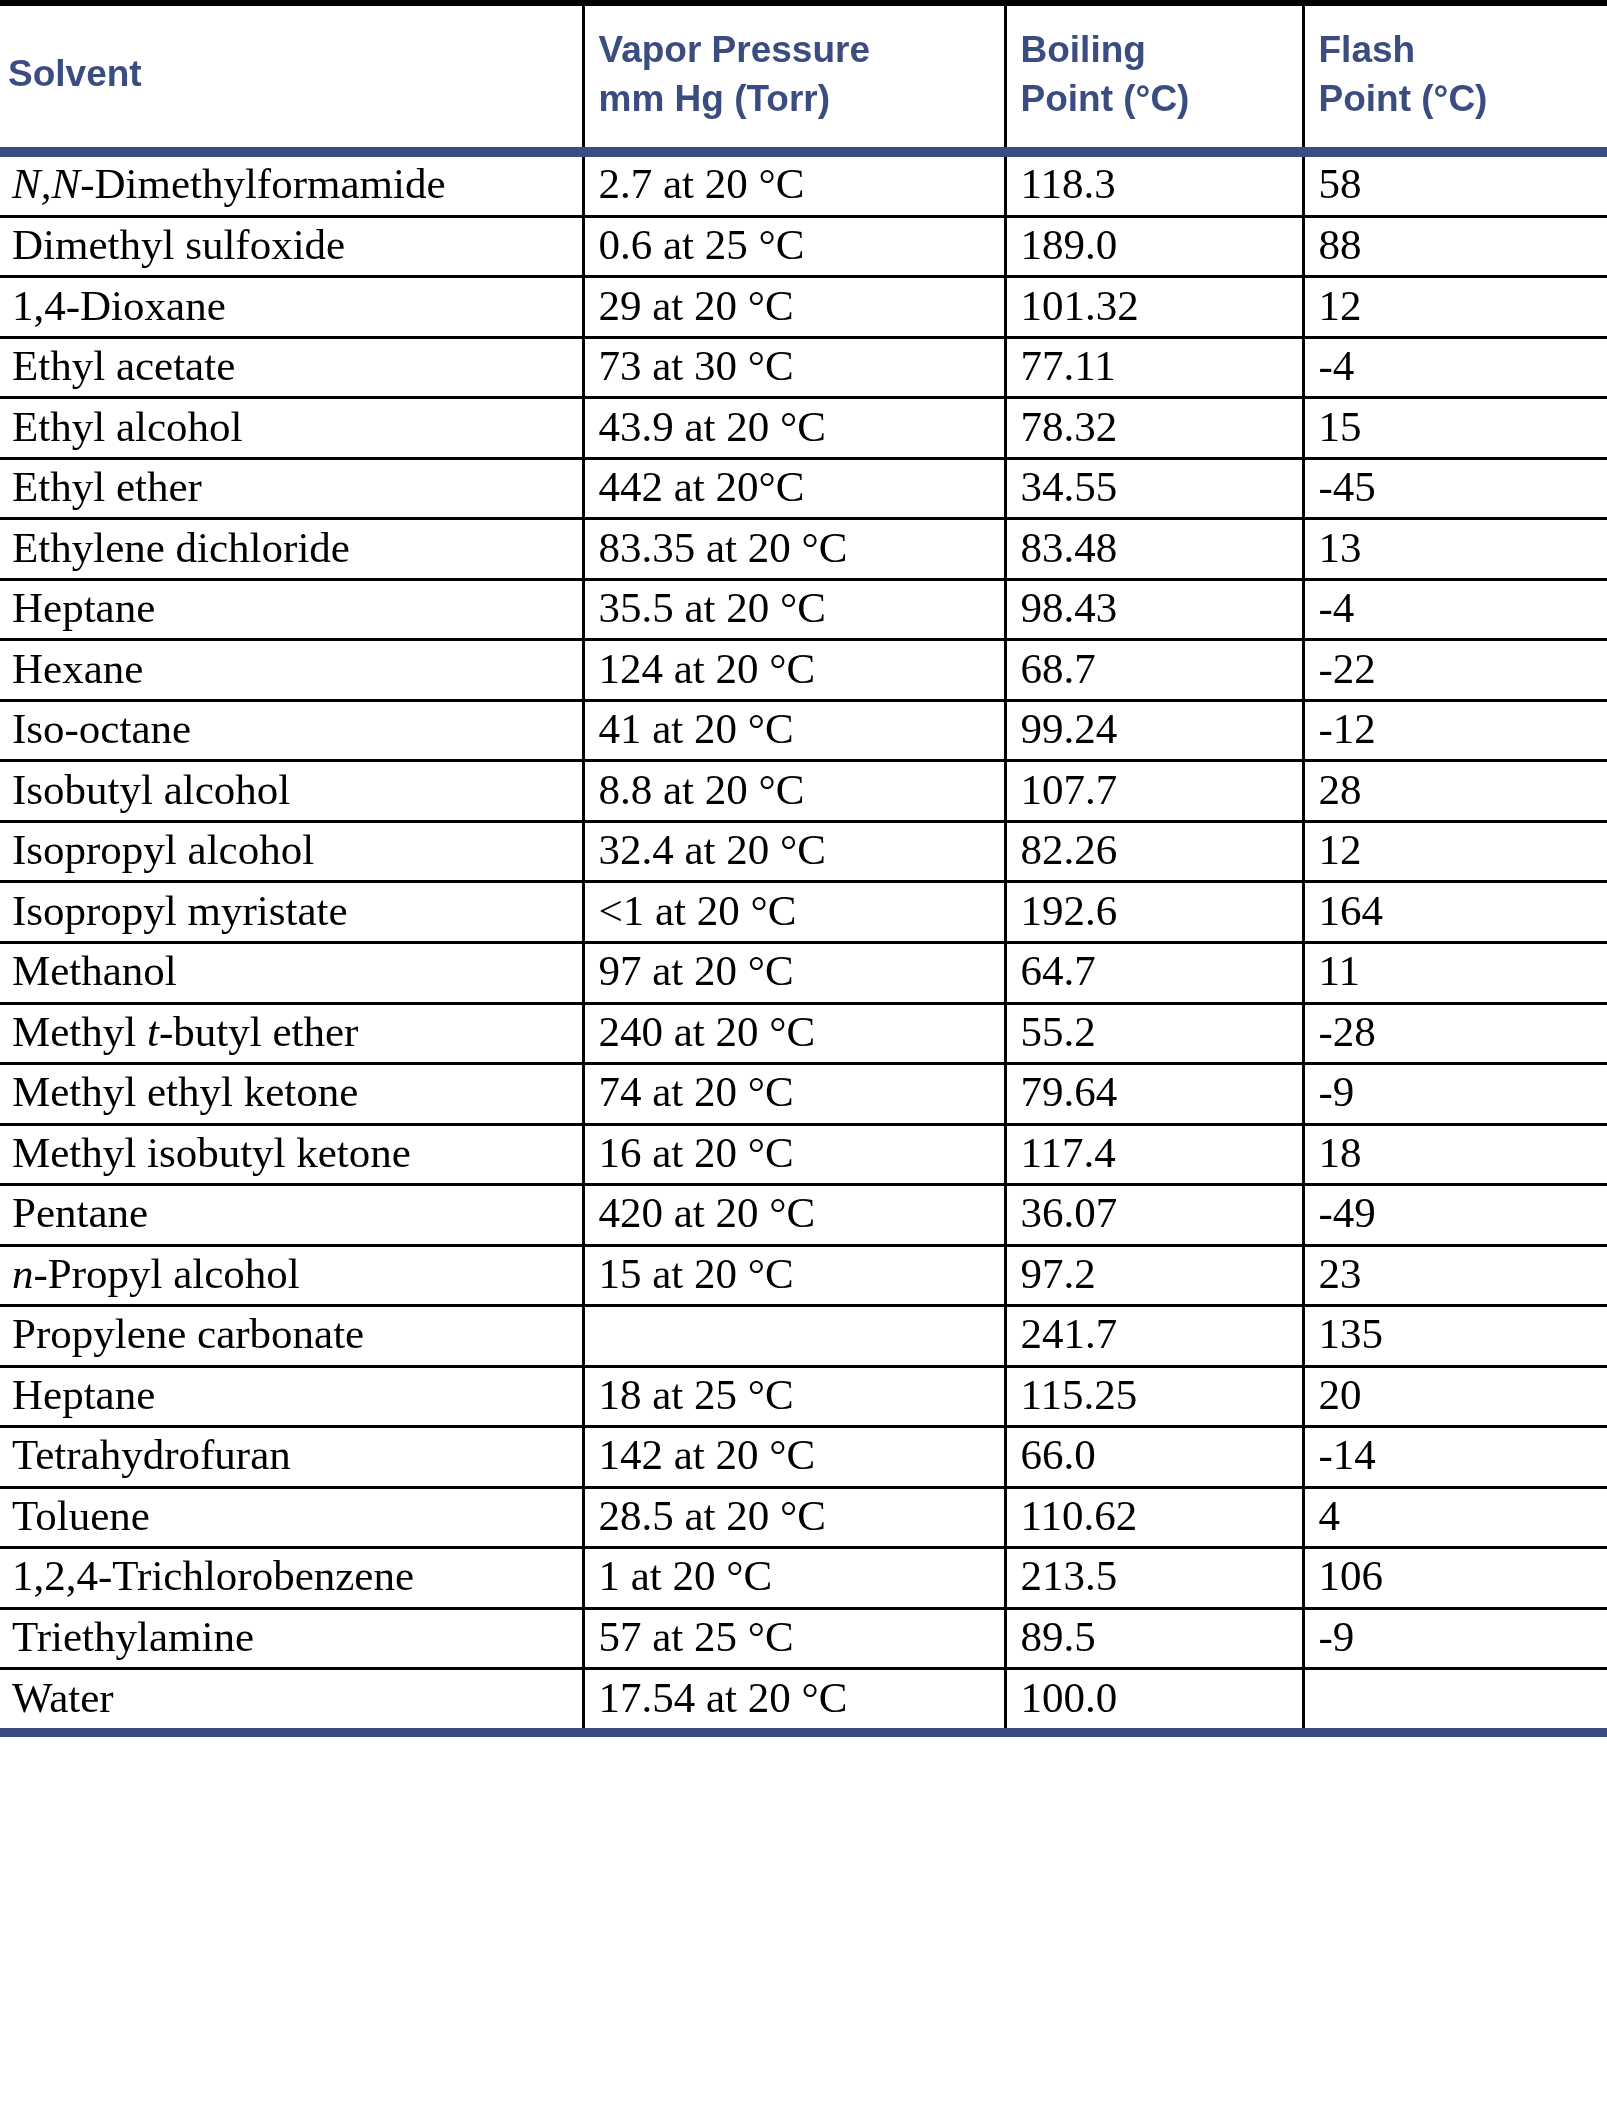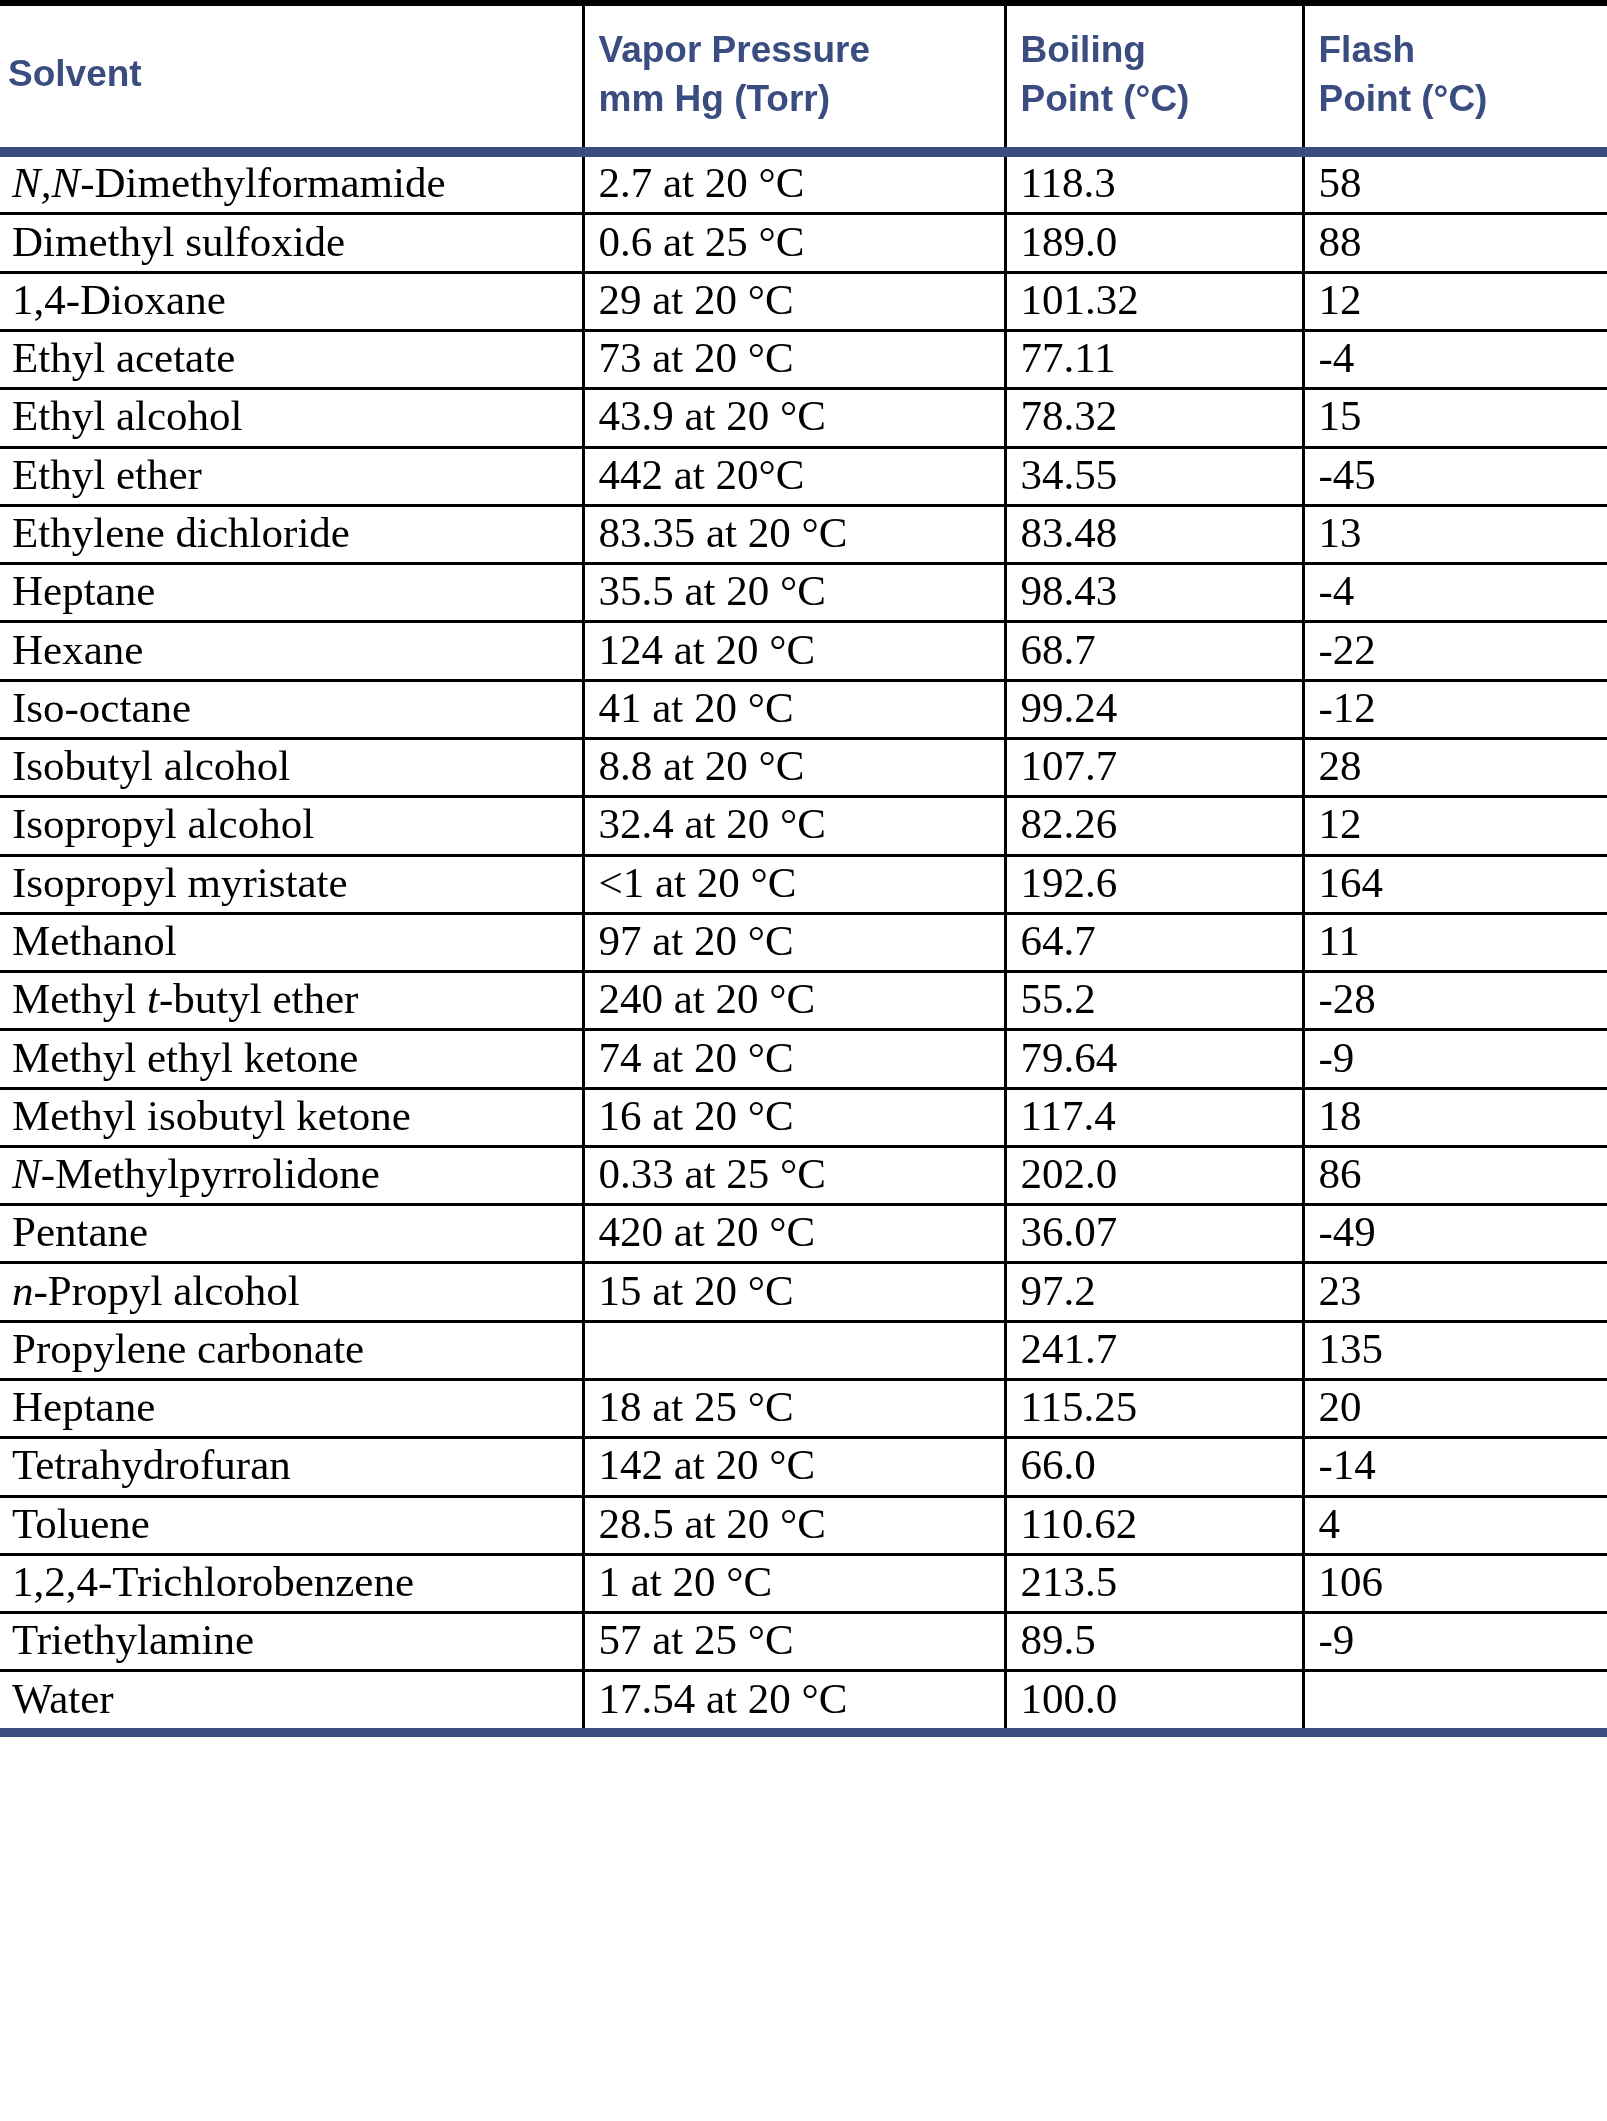--- a/index.html
+++ b/index.html
@@ -107,21 +107,21 @@
         <td>88</td>
       </tr>
       <tr>
         <td><span>1,4-Dioxane</span></td>
         <td>29 at 20 °C</td>
         <td>101.32</td>
         <td>12</td>
       </tr>
       <tr>
         <td><span>Ethyl acetate</span></td>
-        <td>73 at 20 °C</td>
+        <td>73 at 30 °C</td>
         <td>77.11</td>
         <td>-4</td>
       </tr>
       <tr>
         <td><span>Ethyl alcohol</span></td>
         <td>43.9 at 20 °C</td>
         <td>78.32</td>
         <td>15</td>
       </tr>
       <tr>
@@ -190,26 +190,20 @@
         <td>79.64</td>
         <td>-9</td>
       </tr>
       <tr>
         <td><span>Methyl isobutyl ketone</span></td>
         <td>16 at 20 °C</td>
         <td>117.4</td>
         <td>18</td>
       </tr>
       <tr>
-        <td><i>N</i><span>-Methylpyrrolidone</span></td>
-        <td>0.33 at 25 °C</td>
-        <td>202.0</td>
-        <td>86</td>
-      </tr>
-      <tr>
         <td><span>Pentane</span></td>
         <td>420 at 20 °C</td>
         <td>36.07</td>
         <td>-49</td>
       </tr>
       <tr>
         <td><i>n</i><span>-Propyl alcohol</span></td>
         <td>15 at 20 °C</td>
         <td>97.2</td>
         <td>23</td>

